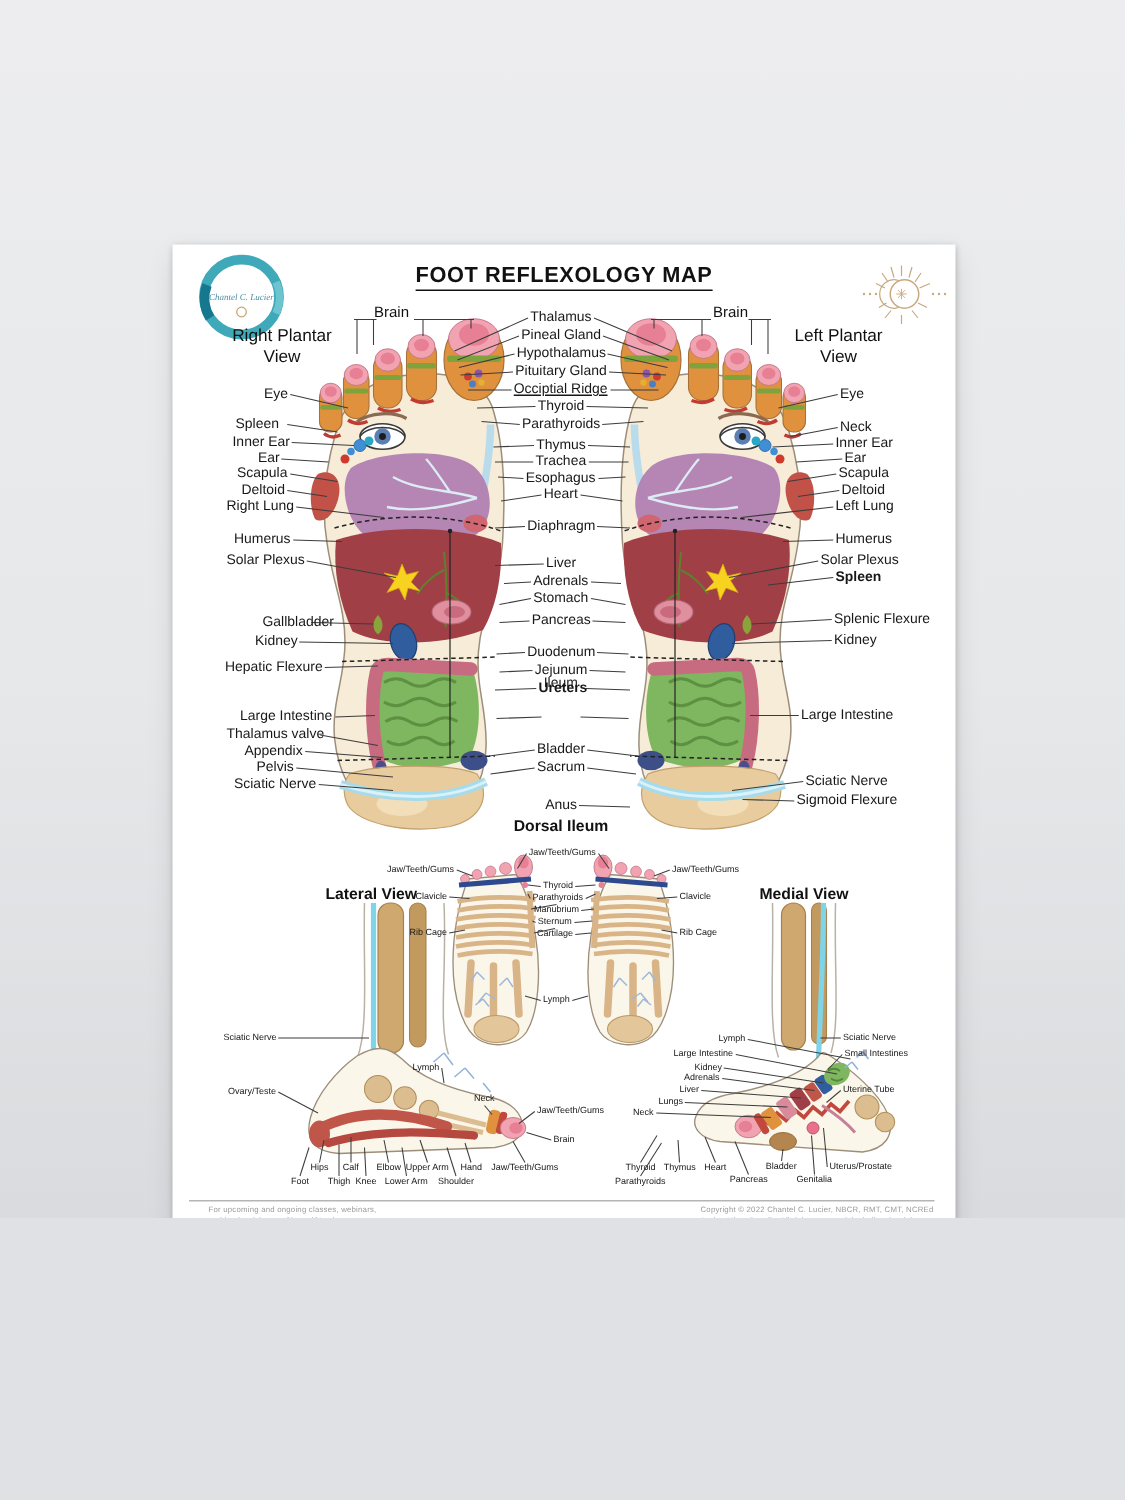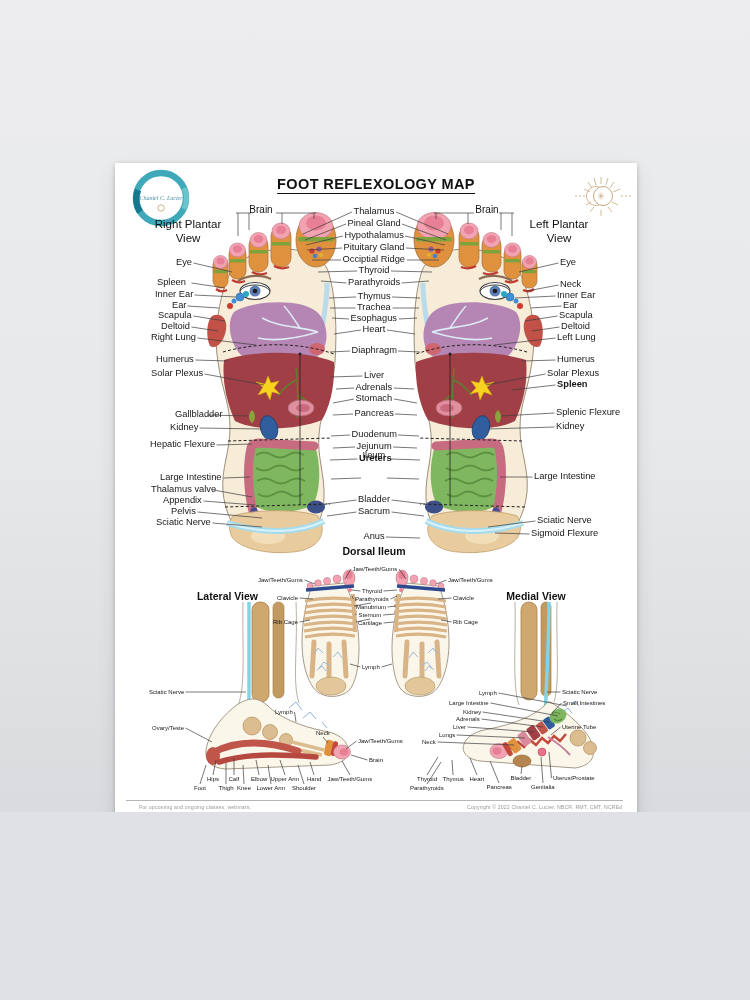--- a/index.html
+++ b/index.html
@@ -339,21 +339,21 @@
     <div>Right Plantar</div>
     <div>View</div>
   </div>
   <div class="hd hd-view" style="left:559px;top:232px;">
     <div>Left Plantar</div>
     <div>View</div>
   </div>
   <div class="hd hd-brain" style="left:261px;top:209px;">Brain</div>
   <div class="hd hd-brain" style="left:487px;top:209px;">Brain</div>
   <div class="hd hd-sub" style="left:374px;top:551px;">Dorsal Ileum</div>
-  <div class="hd hd-sub" style="left:216px;top:596px;padding-left:23px;">Lateral View</div>
+  <div class="hd hd-sub" style="left:236px;top:596px;padding-left:23px;">Lateral View</div>
   <div class="hd hd-sub" style="left:536px;top:596px;">Medial View</div>
 
   <div class="rule"></div>
   <div class="foot-note" style="left:139px;top:804px;">
     <div>For upcoming and ongoing classes, webinars,</div>
     <div>and books visit www.ChantelCLucier.com</div>
   </div>
   <div class="foot-note" style="left:467px;top:804px;">
     <div>Copyright  © 2022 Chantel C. Lucier, NBCR, RMT, CMT, NCREd</div>
     <div>Art by: Mirza Beculic.  All rights reserved; including the right</div>
@@ -374,21 +374,21 @@
     <div class="lbl lbl-p" style="left: 150px; top: 440px;">Hepatic Flexure</div>
     <div class="lbl lbl-p" style="left: 160px; top: 473px;">Large Intestine</div>
     <div class="lbl lbl-p" style="left: 151px; top: 485px;">Thalamus valve</div>
     <div class="lbl lbl-p" style="left: 163px; top: 496px;">Appendix</div>
     <div class="lbl lbl-p" style="left: 171px; top: 507px;">Pelvis</div>
     <div class="lbl lbl-p" style="left: 156px; top: 518px;">Sciatic Nerve</div>
     <div class="lbl lbl-p" style="left: 353.5px; top: 207px;">Thalamus</div>
     <div class="lbl lbl-p" style="left: 347.5px; top: 219px;">Pineal Gland</div>
     <div class="lbl lbl-p" style="left: 344.5px; top: 231px;">Hypothalamus</div>
     <div class="lbl lbl-p" style="left: 343.5px; top: 243px;">Pituitary Gland</div>
-    <div class="lbl lbl-p" style="left: 342.5px; top: 255px;">Occiptial Ridge</div>
+    <div class="lbl lbl-p" style="left: 342.5px; top: 255px; text-decoration: underline;">Occiptial Ridge</div>
     <div class="lbl lbl-p" style="left: 358.5px; top: 266px;">Thyroid</div>
     <div class="lbl lbl-p" style="left: 348px; top: 278px;">Parathyroids</div>
     <div class="lbl lbl-p" style="left: 357.5px; top: 292px;">Thymus</div>
     <div class="lbl lbl-p" style="left: 357px; top: 303px;">Trachea</div>
     <div class="lbl lbl-p" style="left: 350.5px; top: 314px;">Esophagus</div>
     <div class="lbl lbl-p" style="left: 362.5px; top: 325px;">Heart</div>
     <div class="lbl lbl-p" style="left: 351.5px; top: 346px;">Diaphragm</div>
     <div class="lbl lbl-p" style="left: 364px; top: 371px;">Liver</div>
     <div class="lbl lbl-p" style="left: 355.5px; top: 383px;">Adrenals</div>
     <div class="lbl lbl-p" style="left: 355.5px; top: 394px;">Stomach</div>

